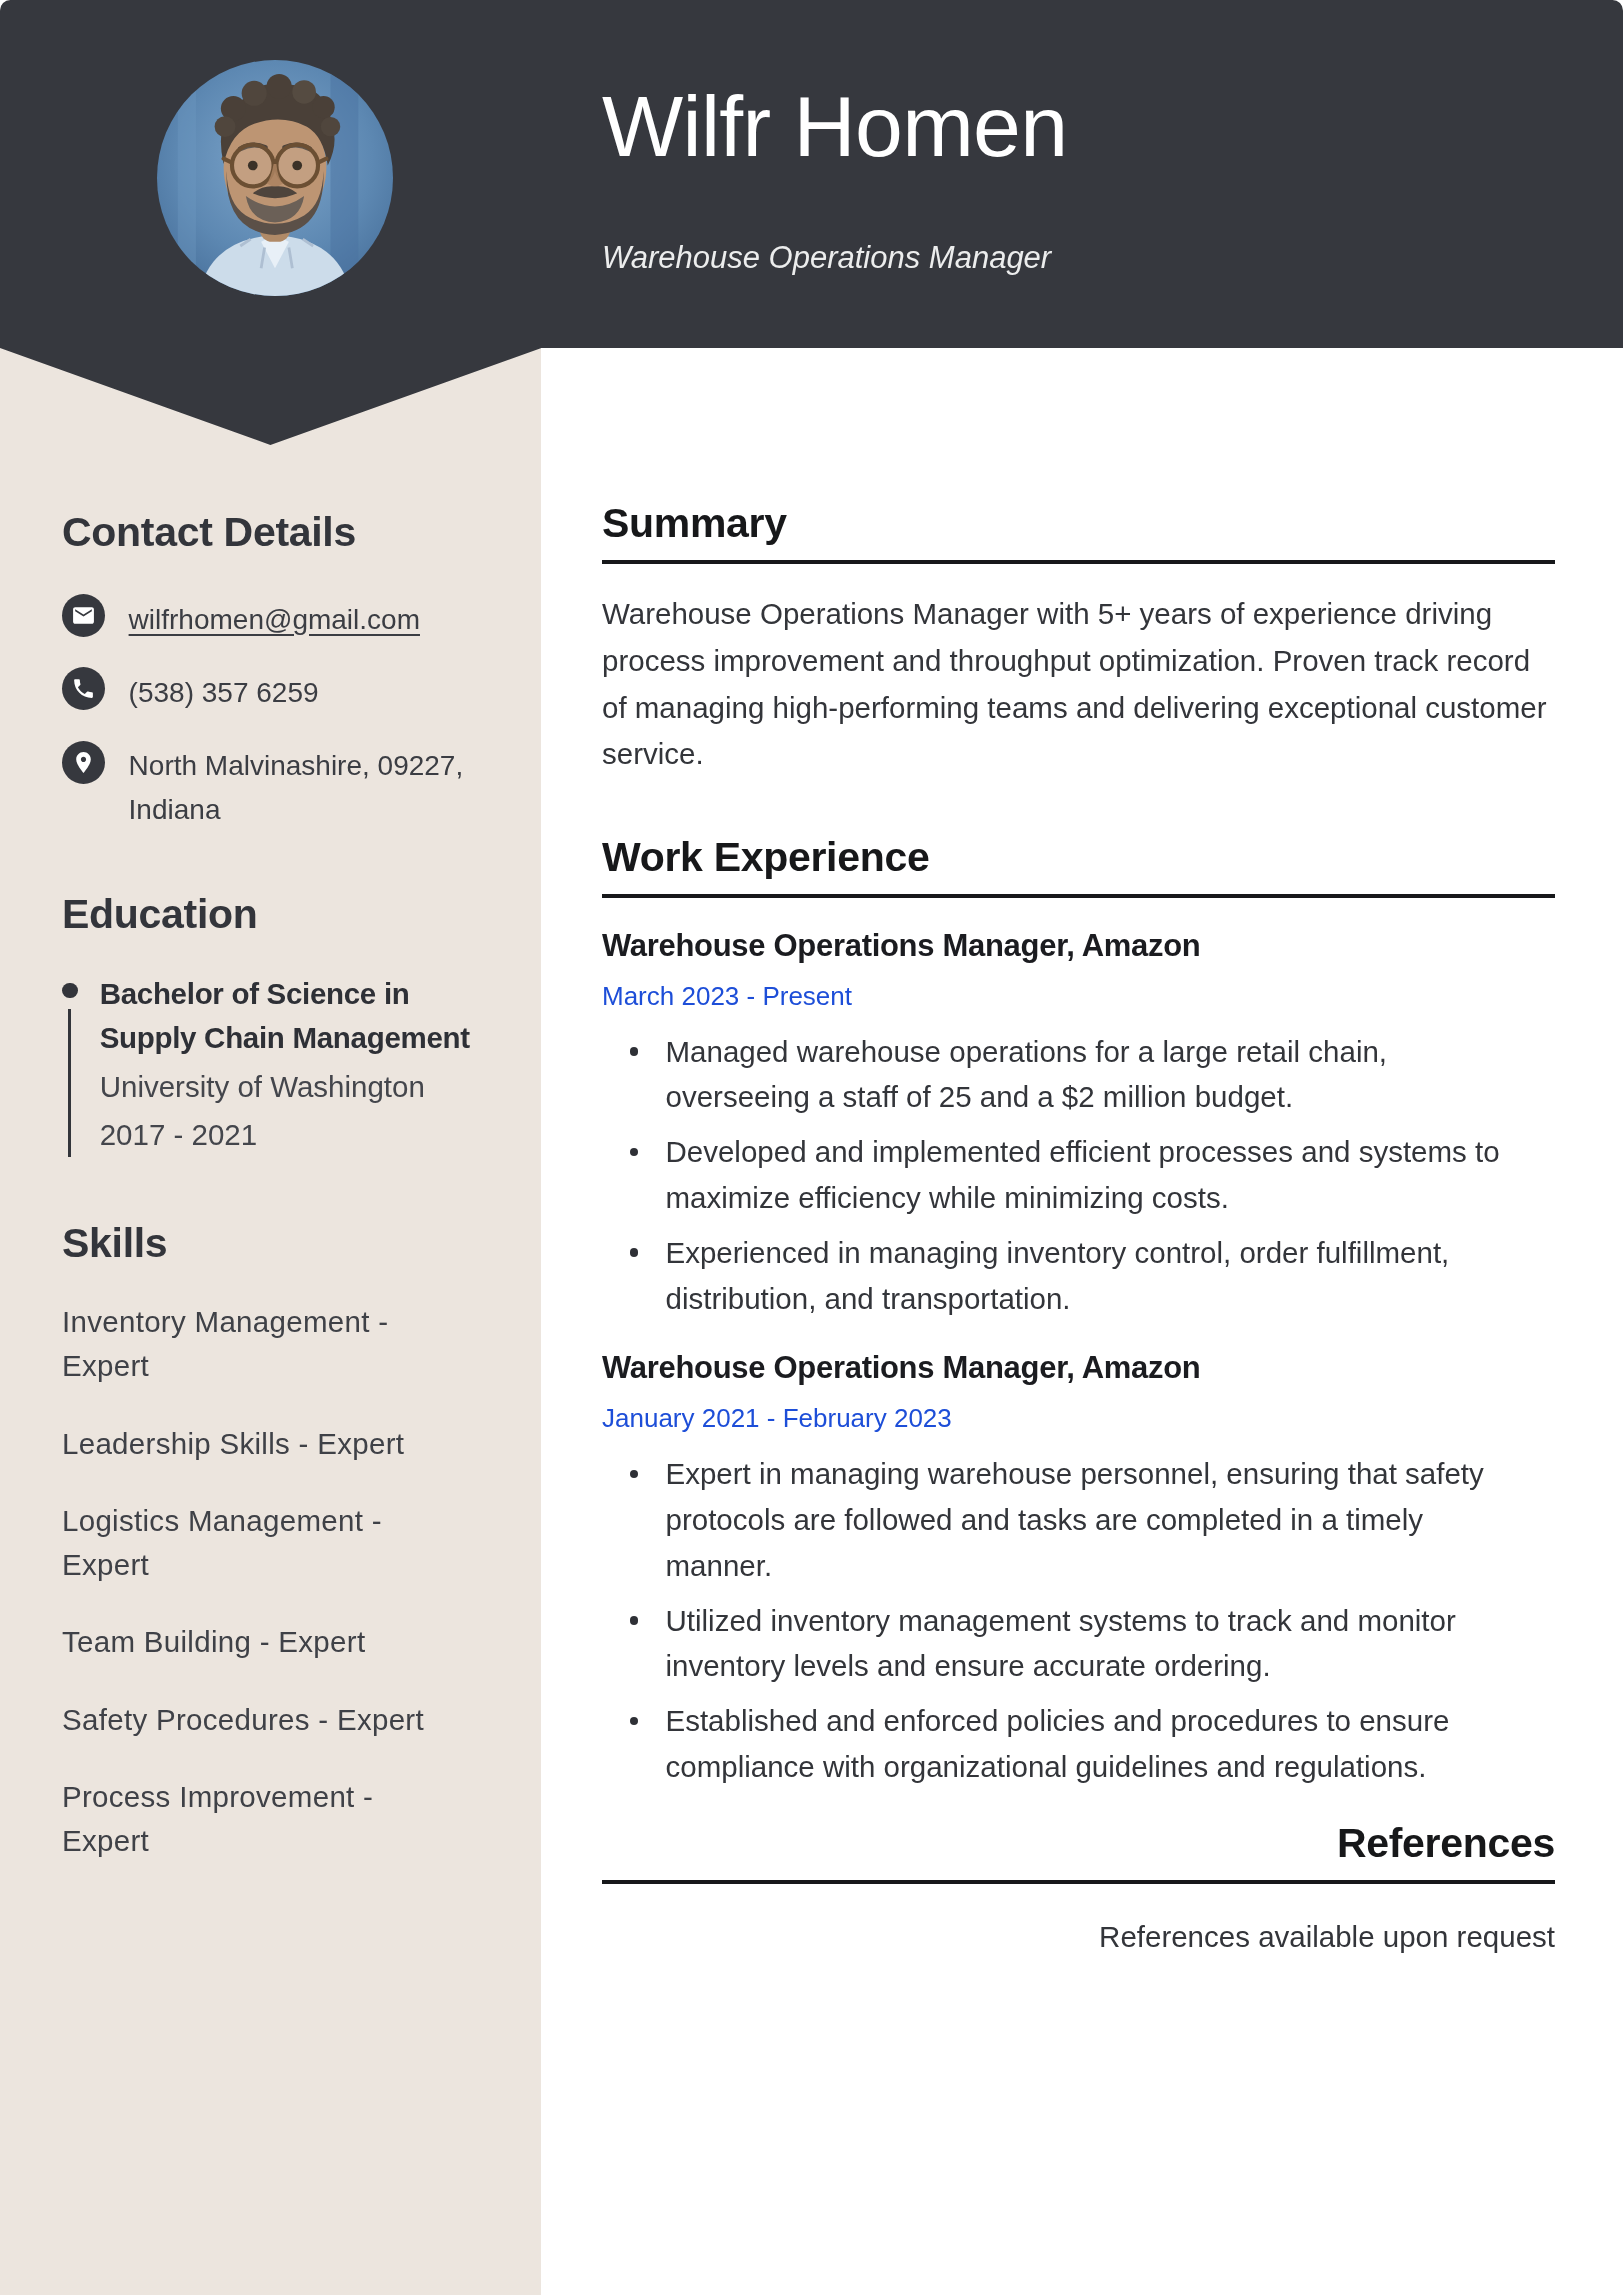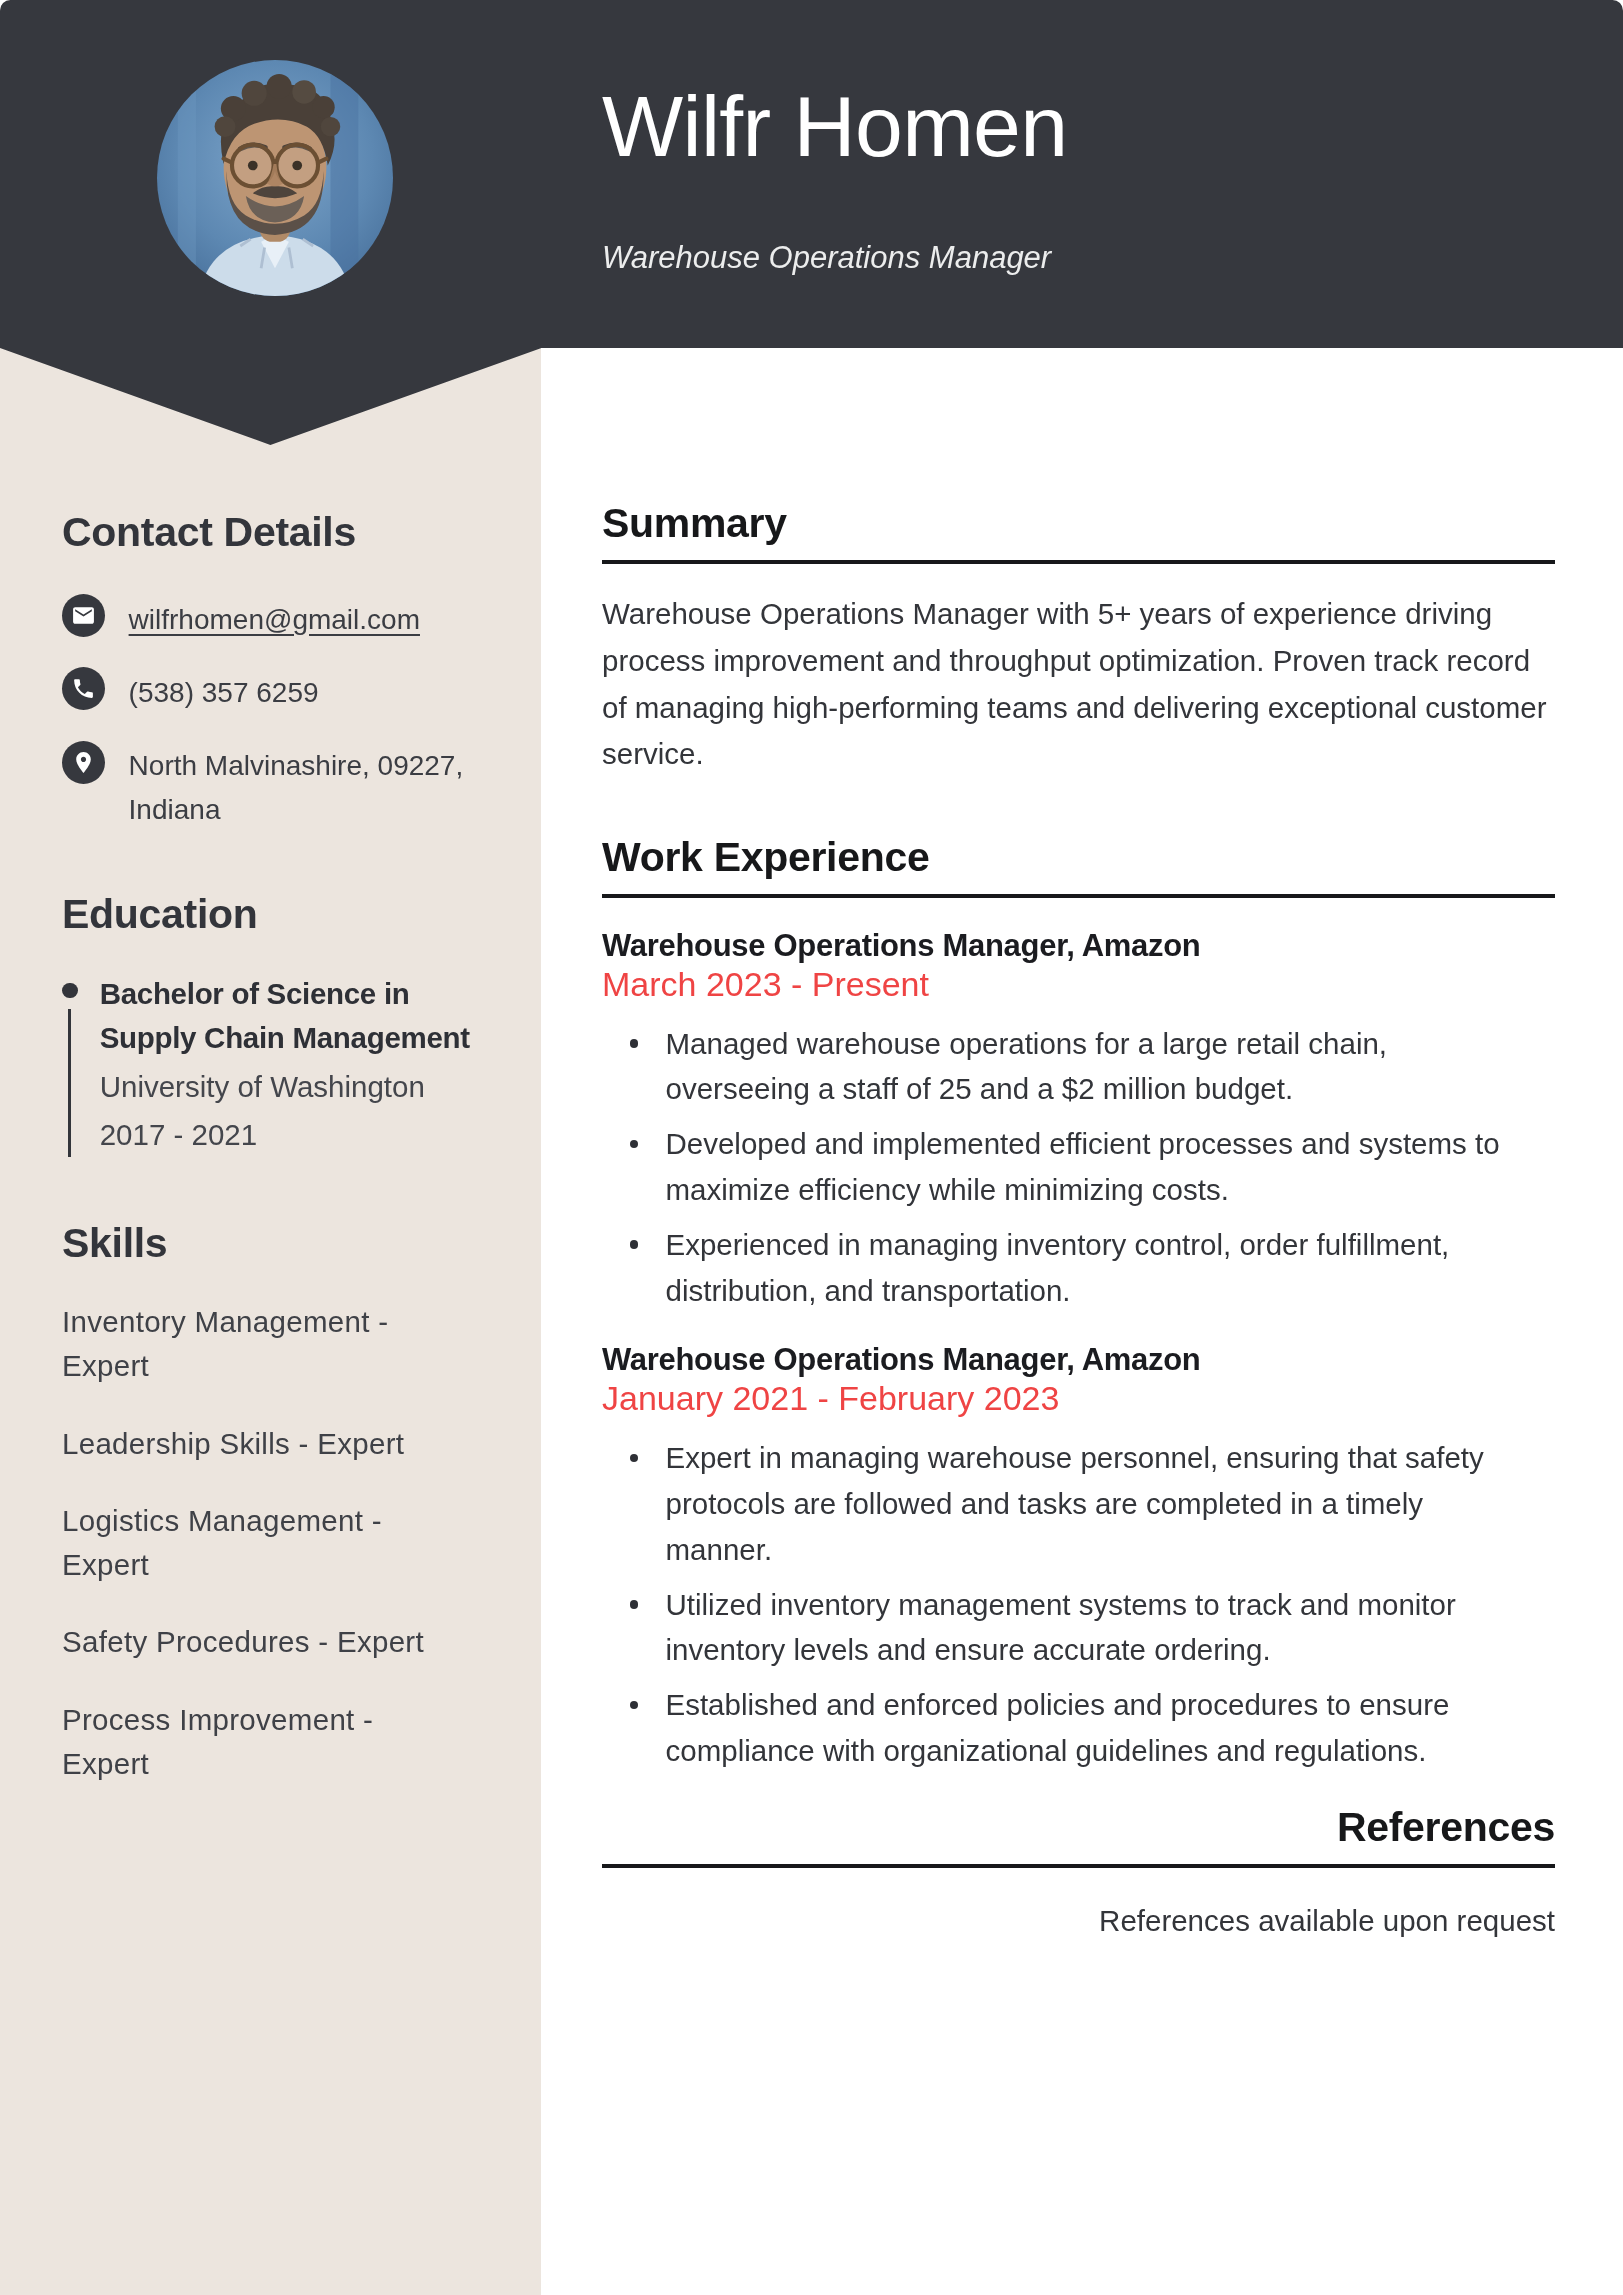--- a/index.html
+++ b/index.html
@@ -93,21 +93,21 @@
   }
   .rule{ height:3.9px; background:#17181a; margin-top:13px; }
 
   .summary-section{ margin-top:500px; }
   .summary-text{ margin-top:27.5px; font-size:29.5px; line-height:1.58; color:#33353a; }
 
   .experience-section{ margin-top:56px; }
   .job{ margin-top:30px; }
   .job + .job{ margin-top:29px; }
   .job-title{ font-size:31px; font-weight:700; color:#1b1c20; letter-spacing:-0.3px; }
-  .job-dates{ margin-top:1px; font-size:34px; color:#ef4444; }
+  .job-dates{ margin-top:17px; font-size:26px; color:#1d4ed8; }
   .job-bullets{ margin-top:17px; }
   .bullet-row{ display:flex; margin-bottom:9.2px; }
   .bullet-dot{
     flex:none; width:8.5px; height:8.5px; border-radius:50%;
     background:#2e3036; margin:18.3px 27.5px 0 27.5px;
   }
   .bullet-text{ font-size:29.5px; line-height:1.55; color:#33353a; width:864px; }
 
   .references-section{ margin-top:30px;text-align:right; }
   .ref-text{ margin-top:30px; font-size:29.5px; color:#33353a; line-height:1.55; }
@@ -222,20 +222,21 @@
         </div>
       </div>
     </div>
 
     <div class="skills-section">
       <div class="side-heading">Skills</div>
       <div class="skills-list">
         <div class="skill-item">Inventory Management - Expert</div>
         <div class="skill-item">Leadership Skills - Expert</div>
         <div class="skill-item">Logistics Management - Expert</div>
+        <div class="skill-item">Team Building - Expert</div>
         <div class="skill-item">Safety Procedures - Expert</div>
         <div class="skill-item">Process Improvement - Expert</div>
       </div>
     </div>
 
   </div>
 
   <div class="main-content">
 
     <div class="summary-section">

